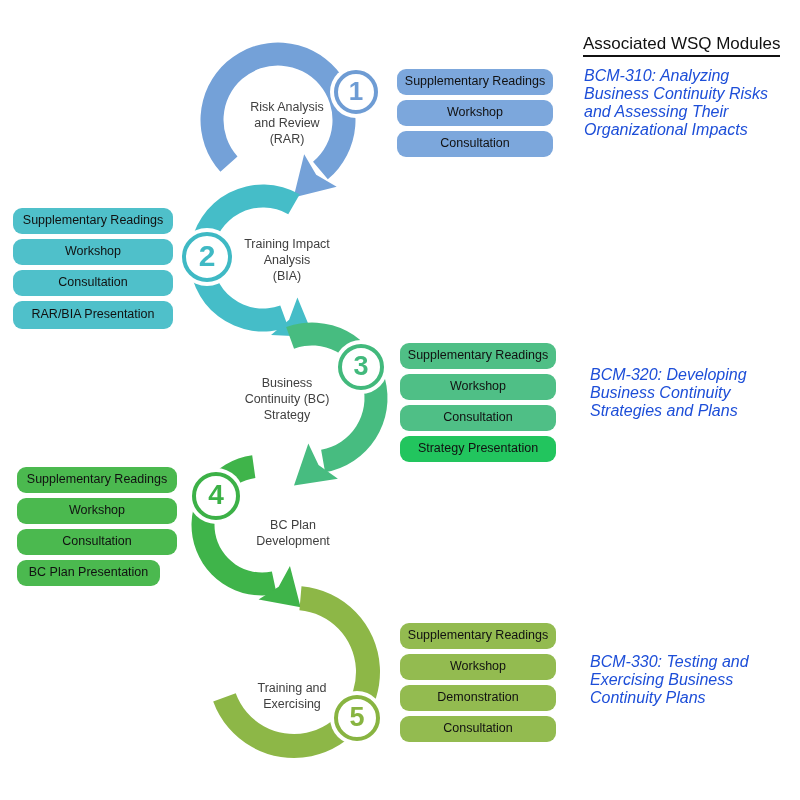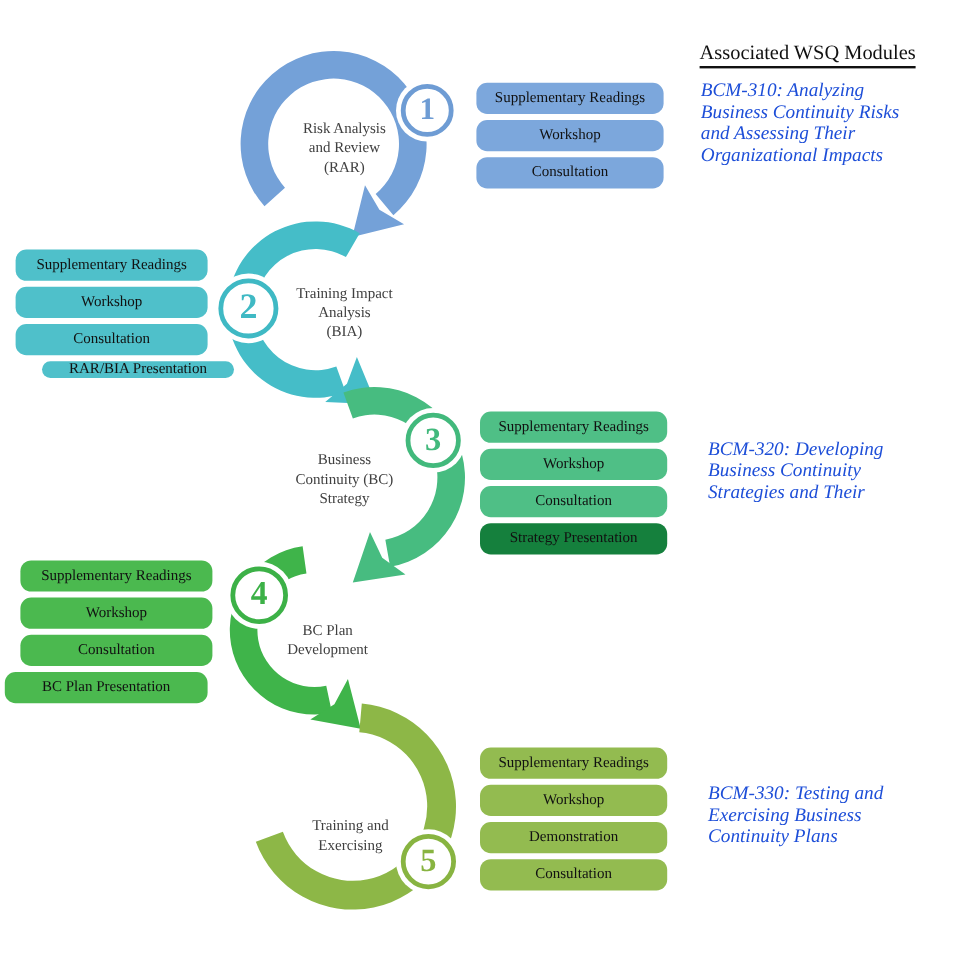--- a/index.html
+++ b/index.html
@@ -1,18 +1,18 @@
 <!DOCTYPE html>
 <html><head>
 <meta charset="utf-8">
 <style>
   html,body{margin:0;padding:0;background:#ffffff;}
   #canvas{
     position:relative;width:800px;height:800px;background:#ffffff;overflow:hidden;
-    font-family:Liberation Serif, serif;color:#1b1b1b;
+    font-family:Liberation Sans, sans-serif;color:#1b1b1b;
   }
   #arcs{position:absolute;left:0;top:0;}
   .activity-box{
     position:absolute;display:flex;align-items:center;justify-content:center;
     border-radius:9px;font-size:12.5px;color:#111;text-align:center;line-height:1.05;
   }
   .step-label{
     position:absolute;transform:translate(-50%,-50%);
     text-align:center;font-size:12.5px;line-height:1.28;color:#404040;white-space:pre-line;
   }
@@ -67,39 +67,39 @@
 Business Continuity Risks
 and Assessing Their
 Organizational Impacts</div>
       <div class="badge-num" style="left: 207px; top: 257px; color: rgb(63, 185, 196); font-size: 30px;">2</div>
       <div class="step-label" style="left: 287px; top: 260px;">Training Impact
 Analysis
 (BIA)</div>
       <div class="activity-box" style="left: 13px; top: 208px; width: 160px; height: 26px; background: rgb(79, 192, 202);">Supplementary Readings</div>
       <div class="activity-box" style="left: 13px; top: 239px; width: 160px; height: 26px; background: rgb(79, 192, 202);">Workshop</div>
       <div class="activity-box" style="left: 13px; top: 270px; width: 160px; height: 26px; background: rgb(79, 192, 202);">Consultation</div>
-      <div class="activity-box" style="left: 13px; top: 301px; width: 160px; height: 14px; background: rgb(79, 192, 202); margin-left: 22px;">RAR/BIA Presentation</div>
+      <div class="activity-box" style="left: 13px; top: 301px; width: 160px; height: 28px; background: rgb(79, 192, 202);">RAR/BIA Presentation</div>
       <div class="badge-num" style="left: 361px; top: 367px; color: rgb(66, 185, 124); font-size: 27px;">3</div>
       <div class="step-label" style="left: 287px; top: 399px;">Business
 Continuity (BC)
 Strategy</div>
       <div class="activity-box" style="left: 400px; top: 343px; width: 156px; height: 26px; background: rgb(79, 191, 134);">Supplementary Readings</div>
       <div class="activity-box" style="left: 400px; top: 374px; width: 156px; height: 26px; background: rgb(79, 191, 134);">Workshop</div>
       <div class="activity-box" style="left: 400px; top: 405px; width: 156px; height: 26px; background: rgb(79, 191, 134);">Consultation</div>
-      <div class="activity-box" style="left: 400px; top: 436px; width: 156px; height: 26px; background: #15803d;">Strategy Presentation</div>
+      <div class="activity-box" style="left: 400px; top: 436px; width: 156px; height: 26px; background: #22c55e;">Strategy Presentation</div>
       <div class="module-text" style="left: 590px; top: 366px;">BCM-320: Developing
 Business Continuity
-Strategies and Their</div>
+Strategies and Plans</div>
       <div class="badge-num" style="left: 216px; top: 496px; color: rgb(60, 177, 71); font-size: 28px;">4</div>
-      <div class="step-label" style="left: 273px; top: 533px;">BC Plan
+      <div class="step-label" style="left: 293px; top: 533px;">BC Plan
 Development</div>
       <div class="activity-box" style="left: 17px; top: 467px; width: 160px; height: 26px; background: rgb(75, 185, 79);">Supplementary Readings</div>
       <div class="activity-box" style="left: 17px; top: 498px; width: 160px; height: 26px; background: rgb(75, 185, 79);">Workshop</div>
       <div class="activity-box" style="left: 17px; top: 529px; width: 160px; height: 26px; background: rgb(75, 185, 79);">Consultation</div>
-      <div class="activity-box" style="left: 4px; top: 560px; width: 169px; height: 26px; background: rgb(75, 185, 79);">BC Plan Presentation</div>
+      <div class="activity-box" style="left: 17px; top: 560px; width: 143px; height: 26px; background: rgb(75, 185, 79);">BC Plan Presentation</div>
       <div class="badge-num" style="left: 357px; top: 718px; color: rgb(136, 180, 65); font-size: 27px;">5</div>
       <div class="step-label" style="left: 292px; top: 672px; margin-top: 24px;">Training and
 Exercising</div>
       <div class="activity-box" style="left: 400px; top: 623px; width: 156px; height: 26px; background: rgb(147, 187, 80);">Supplementary Readings</div>
       <div class="activity-box" style="left: 400px; top: 654px; width: 156px; height: 26px; background: rgb(147, 187, 80);">Workshop</div>
       <div class="activity-box" style="left: 400px; top: 685px; width: 156px; height: 26px; background: rgb(147, 187, 80); text-align: right;">Demonstration</div>
       <div class="activity-box" style="left: 400px; top: 716px; width: 156px; height: 26px; background: rgb(147, 187, 80);">Consultation</div>
       <div class="module-text" style="left: 590px; top: 653px;">BCM-330: Testing and
 Exercising Business
 Continuity Plans</div>

